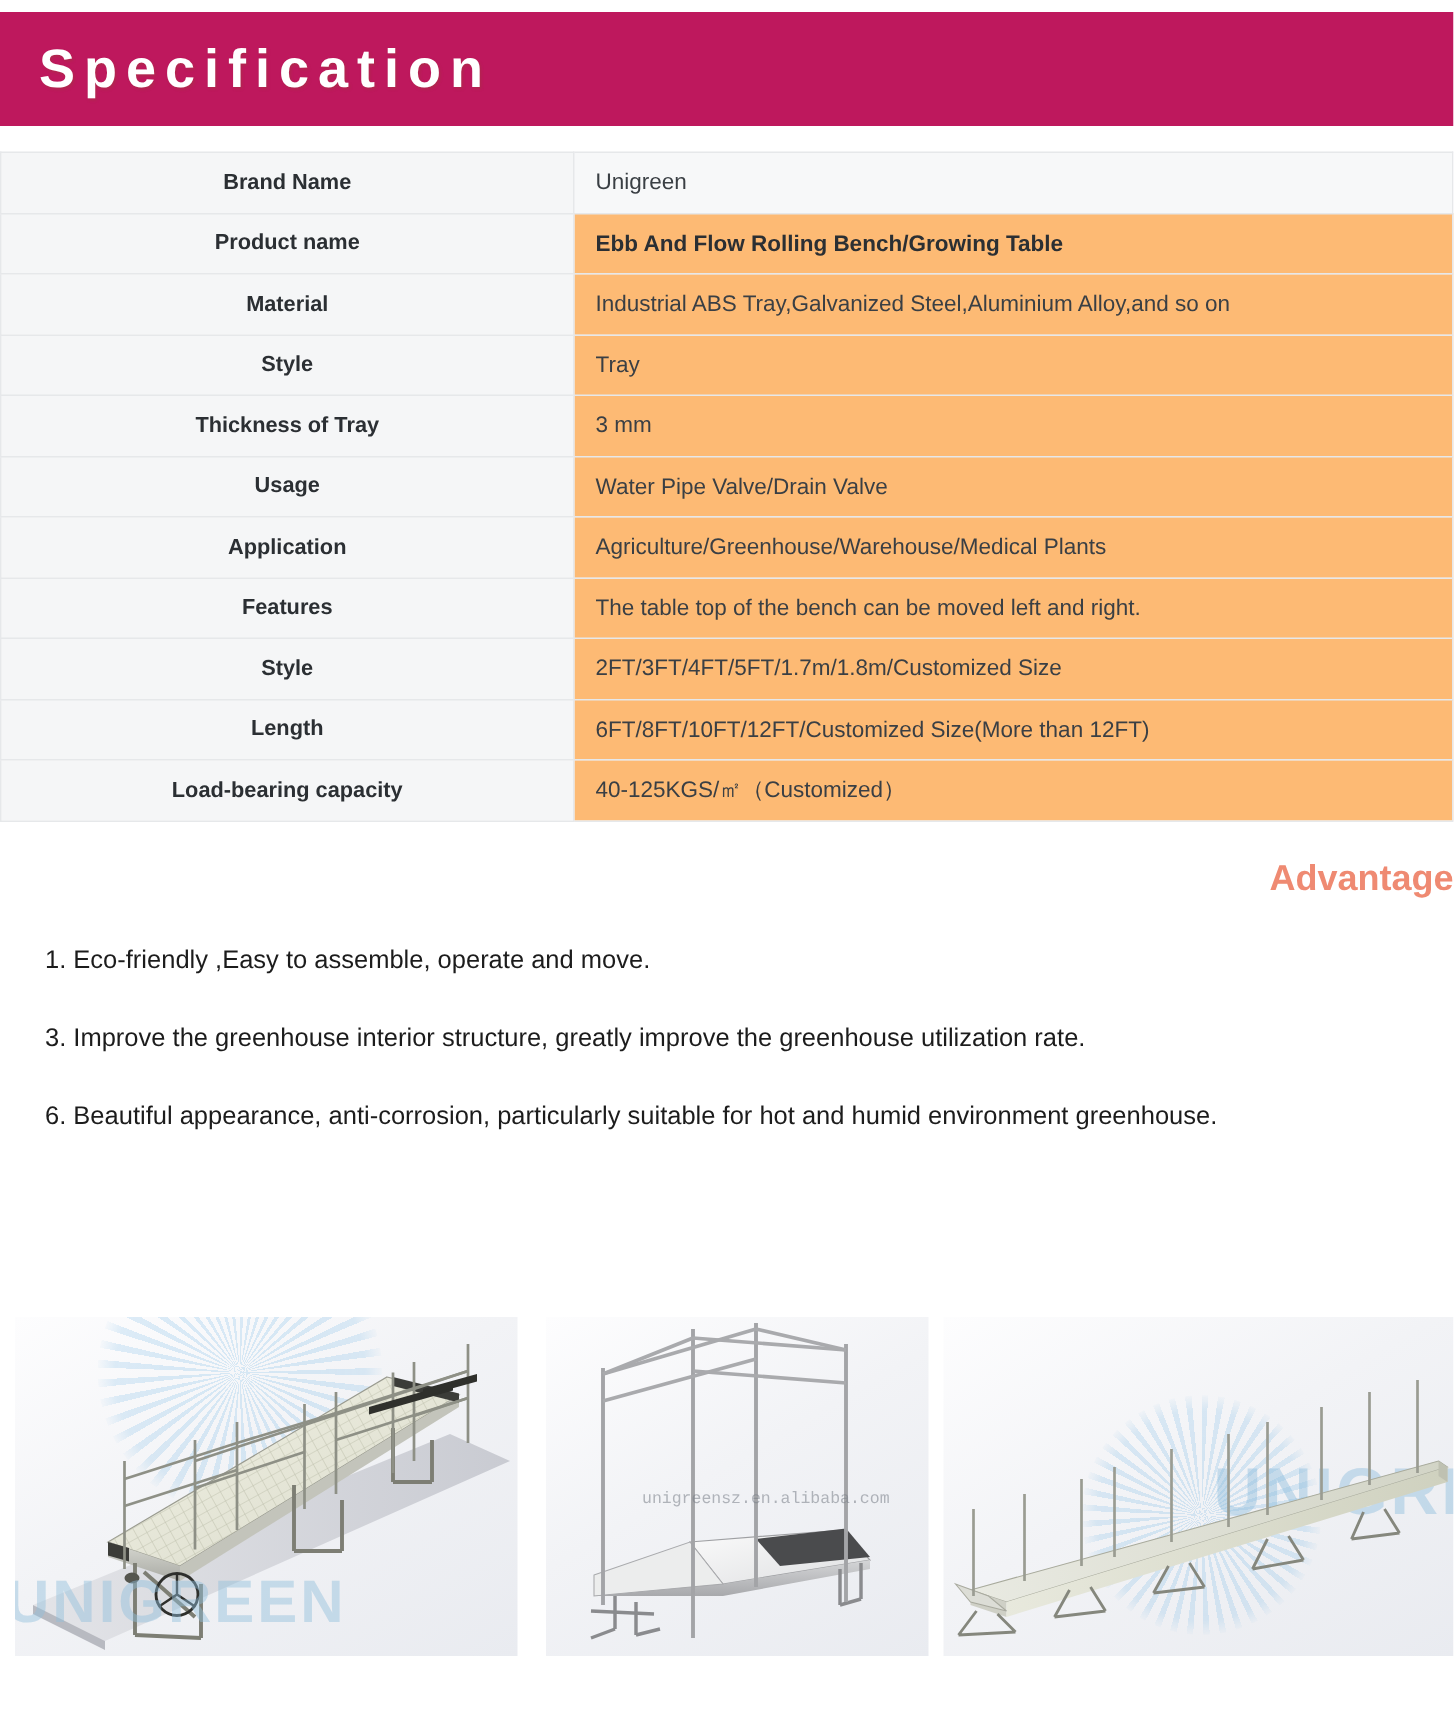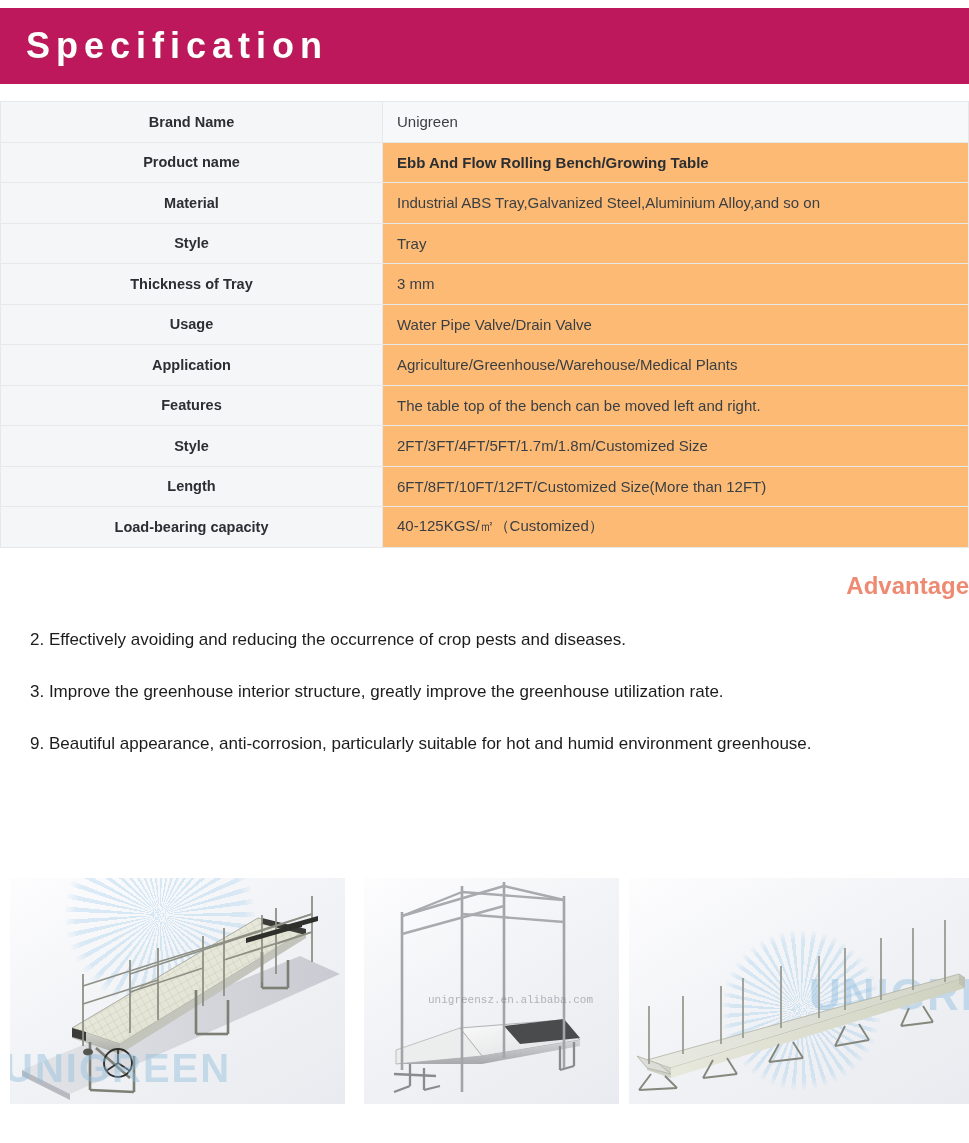--- a/index.html
+++ b/index.html
@@ -204,23 +204,23 @@
       <tr>
         <td class="k">Load-bearing capacity</td>
         <td class="v">40-125KGS/㎡（Customized）</td>
       </tr>
     </tbody>
 </table>
 
 <div class="advantage-title">Advantage</div>
 
 <div class="advantage-list">
-    <div class="advantage-item">2. Effectively avoiding and reducing the occurrence of crop pests and diseases.</div>
+    <div class="advantage-item">1. Eco-friendly ,Easy to assemble, operate and move.</div>
     <div class="advantage-item">3. Improve the greenhouse interior structure, greatly improve the greenhouse utilization rate.</div>
-    <div class="advantage-item">9. Beautiful appearance, anti-corrosion, particularly suitable for hot and humid environment greenhouse.</div>
+    <div class="advantage-item">6. Beautiful appearance, anti-corrosion, particularly suitable for hot and humid environment greenhouse.</div>
   </div>
 
 <div class="gallery">
 
   <div class="shot shot-1">
     <div class="shot-inner">
       <div class="sunburst" style="left:55px; top:-58px; width:190px; height:190px;"></div>
       <svg class="bench-svg" viewBox="0 0 335 226" preserveAspectRatio="none">
         <defs>
           <linearGradient id="g1top" x1="0" y1="0" x2="1" y2="1">

